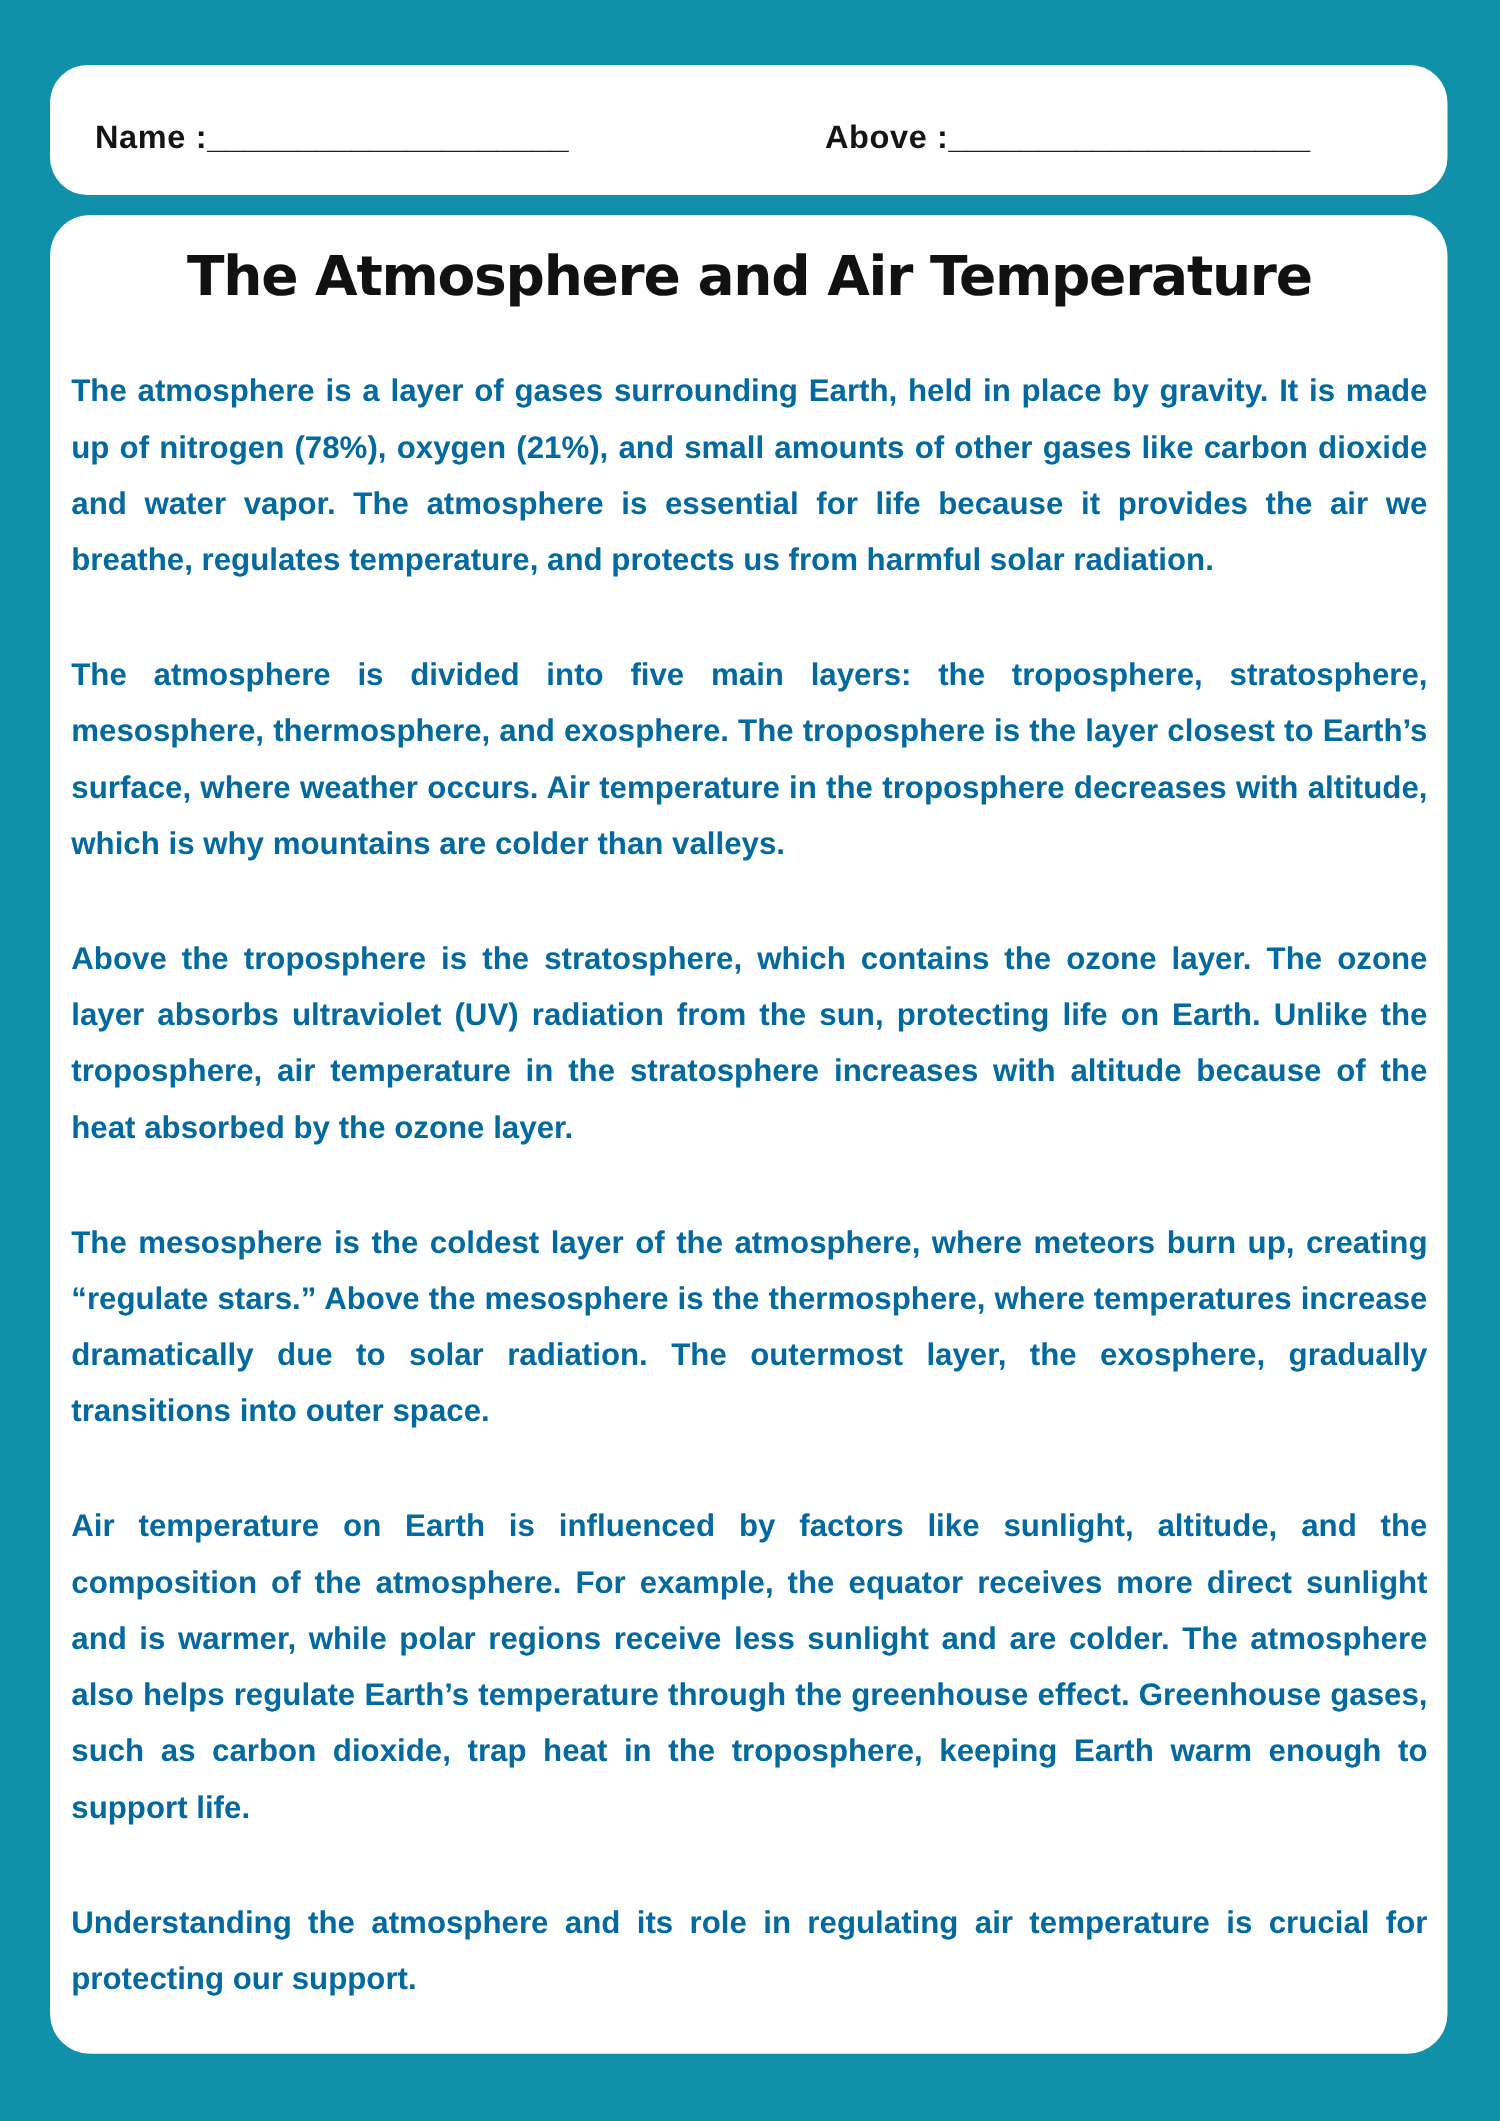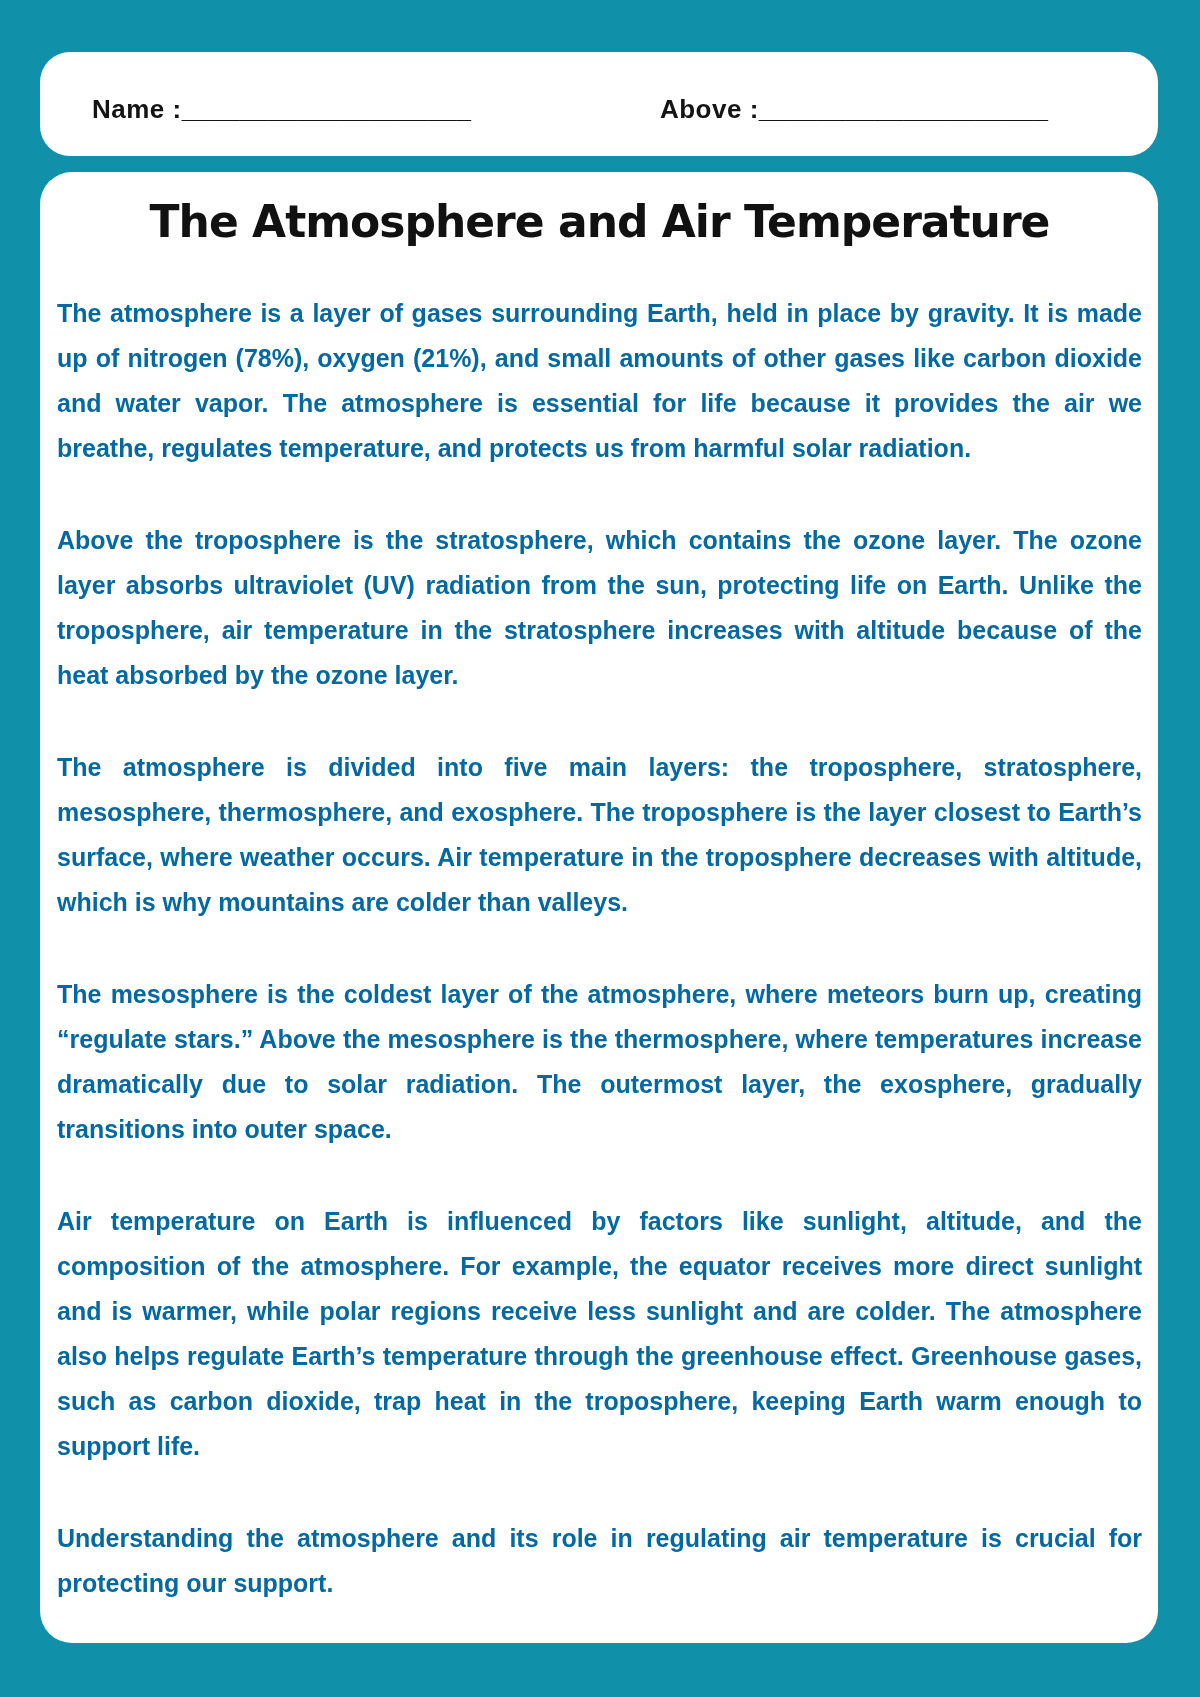--- a/index.html
+++ b/index.html
@@ -19,21 +19,21 @@
     left: 40px;
     top: 52px;
     width: 1118px;
     height: 104px;
     background: #ffffff;
     border-radius: 30px;
     box-sizing: border-box;
     display: flex;
     align-items: center;
     justify-content: space-between;
-    padding: 10px 110px 0 52px;
+    padding: 10px 110px 0 36px;
     font-size: 26px;
     font-weight: bold;
     color: #141414;
     letter-spacing: 0.5px;
   }
   .field {
     white-space: nowrap;
   }
   .blank-line {
     font-weight: bold;
@@ -83,21 +83,21 @@
     </div>
     <div class="field">
       <span>Above :</span><span class="blank-line">____________________</span>
     </div>
   </div>
 
   <div class="main-box">
     <h1 class="title">The Atmosphere and Air Temperature</h1>
     <div class="passage">
       <p>The atmosphere is a layer of gases surrounding Earth, held in place by gravity. It is made up of nitrogen (78%), oxygen (21%), and small amounts of other gases like carbon dioxide and water vapor. The atmosphere is essential for life because it provides the air we breathe, regulates temperature, and protects us from harmful solar radiation.</p>
+      <p>The atmosphere is divided into five main layers: the troposphere, stratosphere, mesosphere, thermosphere, and exosphere. The troposphere is the layer closest to Earth’s surface, where weather occurs. Air temperature in the troposphere decreases with altitude, which is why mountains are colder than valleys.</p>
       <p>Above the troposphere is the stratosphere, which contains the ozone layer. The ozone layer absorbs ultraviolet (UV) radiation from the sun, protecting life on Earth. Unlike the troposphere, air temperature in the stratosphere increases with altitude because of the heat absorbed by the ozone layer.</p>
-      <p>The atmosphere is divided into five main layers: the troposphere, stratosphere, mesosphere, thermosphere, and exosphere. The troposphere is the layer closest to Earth’s surface, where weather occurs. Air temperature in the troposphere decreases with altitude, which is why mountains are colder than valleys.</p>
       <p>The mesosphere is the coldest layer of the atmosphere, where meteors burn up, creating “regulate stars.” Above the mesosphere is the thermosphere, where temperatures increase dramatically due to solar radiation. The outermost layer, the exosphere, gradually transitions into outer space.</p>
       <p>Air temperature on Earth is influenced by factors like sunlight, altitude, and the composition of the atmosphere. For example, the equator receives more direct sunlight and is warmer, while polar regions receive less sunlight and are colder. The atmosphere also helps regulate Earth’s temperature through the greenhouse effect. Greenhouse gases, such as carbon dioxide, trap heat in the troposphere, keeping Earth warm enough to support life.</p>
       <p>Understanding the atmosphere and its role in regulating air temperature is crucial for protecting our support.</p>
     </div>
   </div>
 
 </div>
 
 </body></html>

